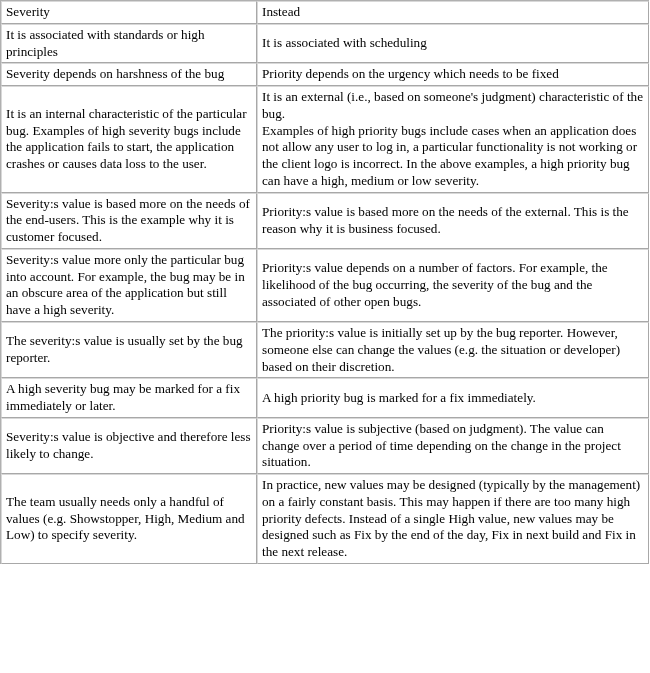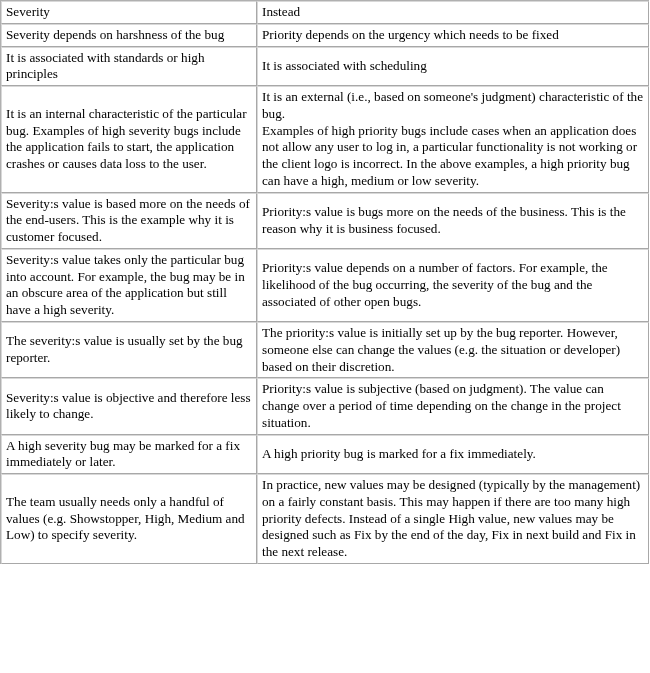--- a/index.html
+++ b/index.html
@@ -60,81 +60,81 @@
     <tr class="header-row">
       <td>
         <span class="cell-text">Severity</span>
       </td>
       <td>
         <span class="cell-text">Instead</span>
       </td>
     </tr>
   <tr>
         <td>
+          <span class="cell-text">It is associated with standards or high principles</span>
+        </td>
+        <td>
+          <span class="cell-text">It is associated with scheduling</span>
+        </td>
+      </tr>
+      <tr>
+        <td>
           <span class="cell-text">Severity depends on harshness of the bug</span>
         </td>
         <td>
           <span class="cell-text">Priority depends on the urgency which needs to be fixed</span>
-        </td>
-      </tr>
-      <tr>
-        <td>
-          <span class="cell-text">It is associated with standards or high principles</span>
-        </td>
-        <td>
-          <span class="cell-text">It is associated with scheduling</span>
         </td>
       </tr>
       <tr>
         <td>
           <span class="cell-text">It is an internal characteristic of the particular bug. Examples of high severity bugs include the application fails to start, the application crashes or causes data loss to the user.</span>
         </td>
         <td>
           <span class="cell-text">It is an external (i.e., based on someone's judgment) characteristic of the bug.
 Examples of high priority bugs include cases when an application does not allow any user to log in, a particular functionality is not working or the client logo is incorrect. In the above examples, a high priority bug can have a high, medium or low severity.</span>
         </td>
       </tr>
       <tr>
         <td>
           <span class="cell-text">Severity:s value is based more on the needs of the end-users. This is the example why it is customer focused.</span>
         </td>
         <td>
-          <span class="cell-text">Priority:s value is bugs more on the needs of the business. This is the reason why it is business focused.</span>
+          <span class="cell-text">Priority:s value is based more on the needs of the external. This is the reason why it is business focused.</span>
         </td>
       </tr>
       <tr>
         <td>
-          <span class="cell-text">Severity:s value takes only the particular bug into account. For example, the bug may be in an obscure area of the application but still have a high severity.</span>
+          <span class="cell-text">Severity:s value more only the particular bug into account. For example, the bug may be in an obscure area of the application but still have a high severity.</span>
         </td>
         <td>
           <span class="cell-text">Priority:s value depends on a number of factors. For example, the likelihood of the bug occurring, the severity of the bug and the associated of other open bugs.</span>
         </td>
       </tr>
       <tr>
         <td>
           <span class="cell-text">The severity:s value is usually set by the bug reporter.</span>
         </td>
         <td>
           <span class="cell-text">The priority:s value is initially set up by the bug reporter. However, someone else can change the values (e.g. the situation or developer) based on their discretion.</span>
         </td>
       </tr>
       <tr>
         <td>
+          <span class="cell-text">A high severity bug may be marked for a fix immediately or later.</span>
+        </td>
+        <td>
+          <span class="cell-text">A high priority bug is marked for a fix immediately.</span>
+        </td>
+      </tr>
+      <tr>
+        <td>
           <span class="cell-text">Severity:s value is objective and therefore less likely to change.</span>
         </td>
         <td>
           <span class="cell-text">Priority:s value is subjective (based on judgment). The value can change over a period of time depending on the change in the project situation.</span>
-        </td>
-      </tr>
-      <tr>
-        <td>
-          <span class="cell-text">A high severity bug may be marked for a fix immediately or later.</span>
-        </td>
-        <td>
-          <span class="cell-text">A high priority bug is marked for a fix immediately.</span>
         </td>
       </tr>
       <tr>
         <td>
           <span class="cell-text">The team usually needs only a handful of values (e.g. Showstopper, High, Medium and Low) to specify severity.</span>
         </td>
         <td>
           <span class="cell-text">In practice, new values may be designed (typically by the management) on a fairly constant basis. This may happen if there are too many high priority defects. Instead of a single High value, new values may be designed such as Fix by the end of the day, Fix in next build and Fix in the next release.</span>
         </td>
       </tr>

